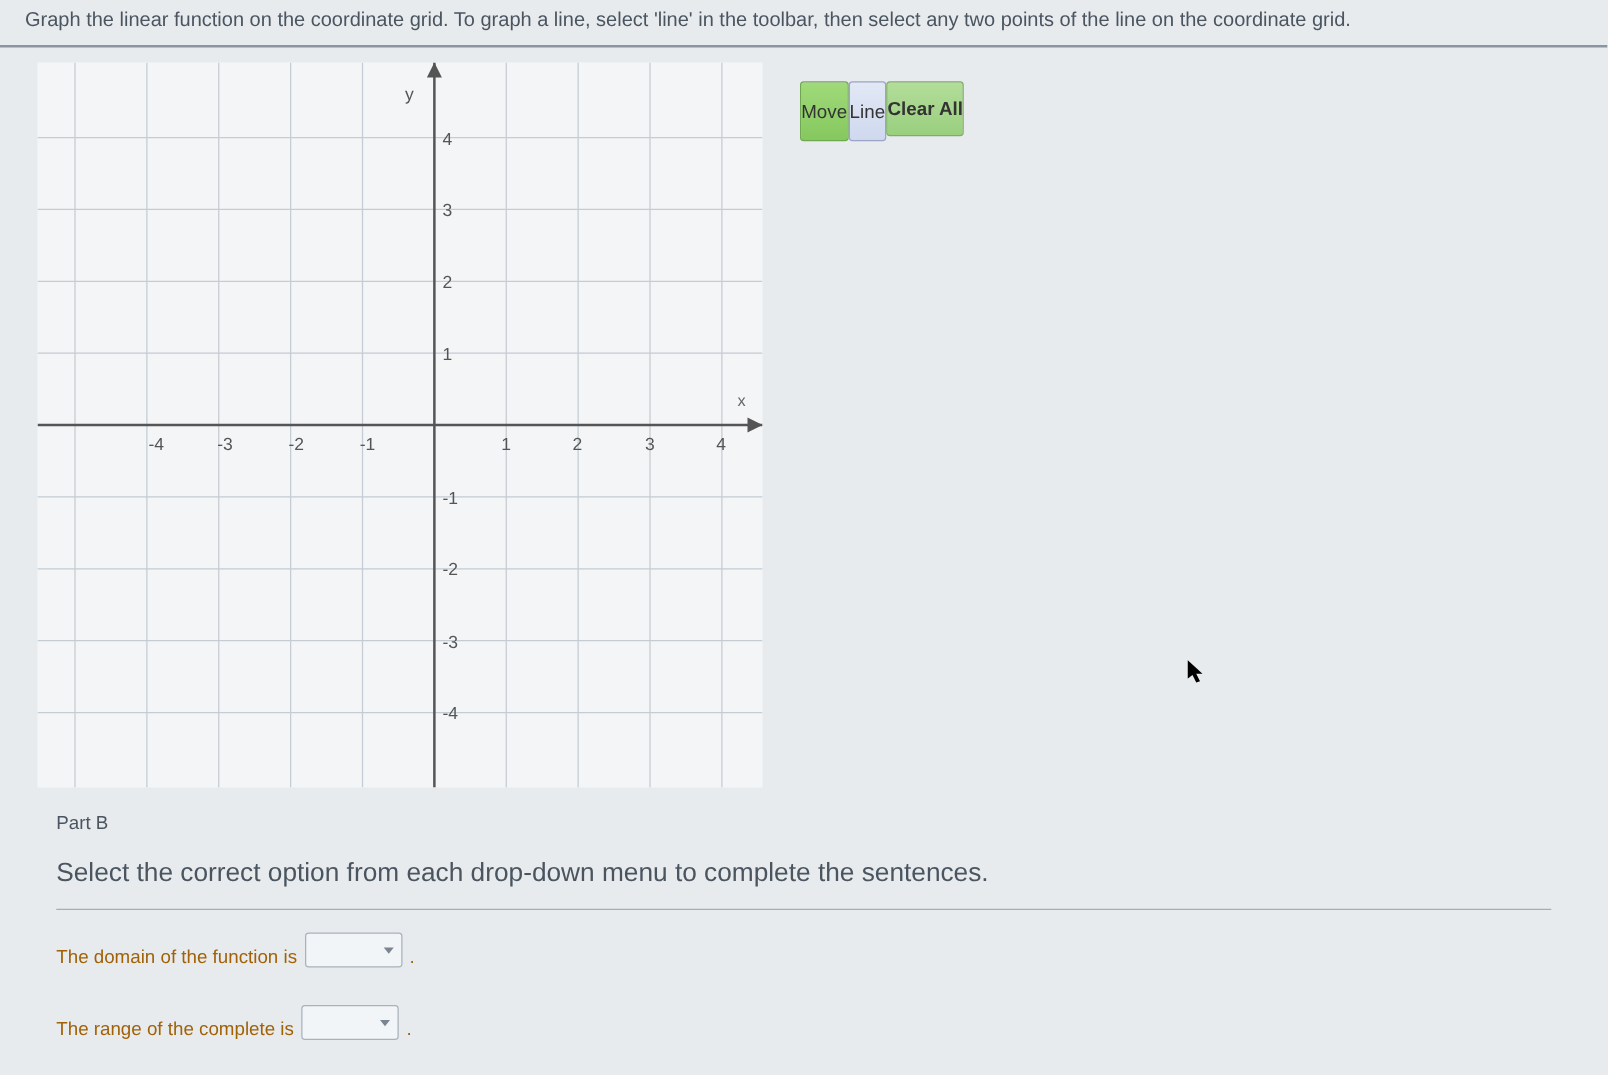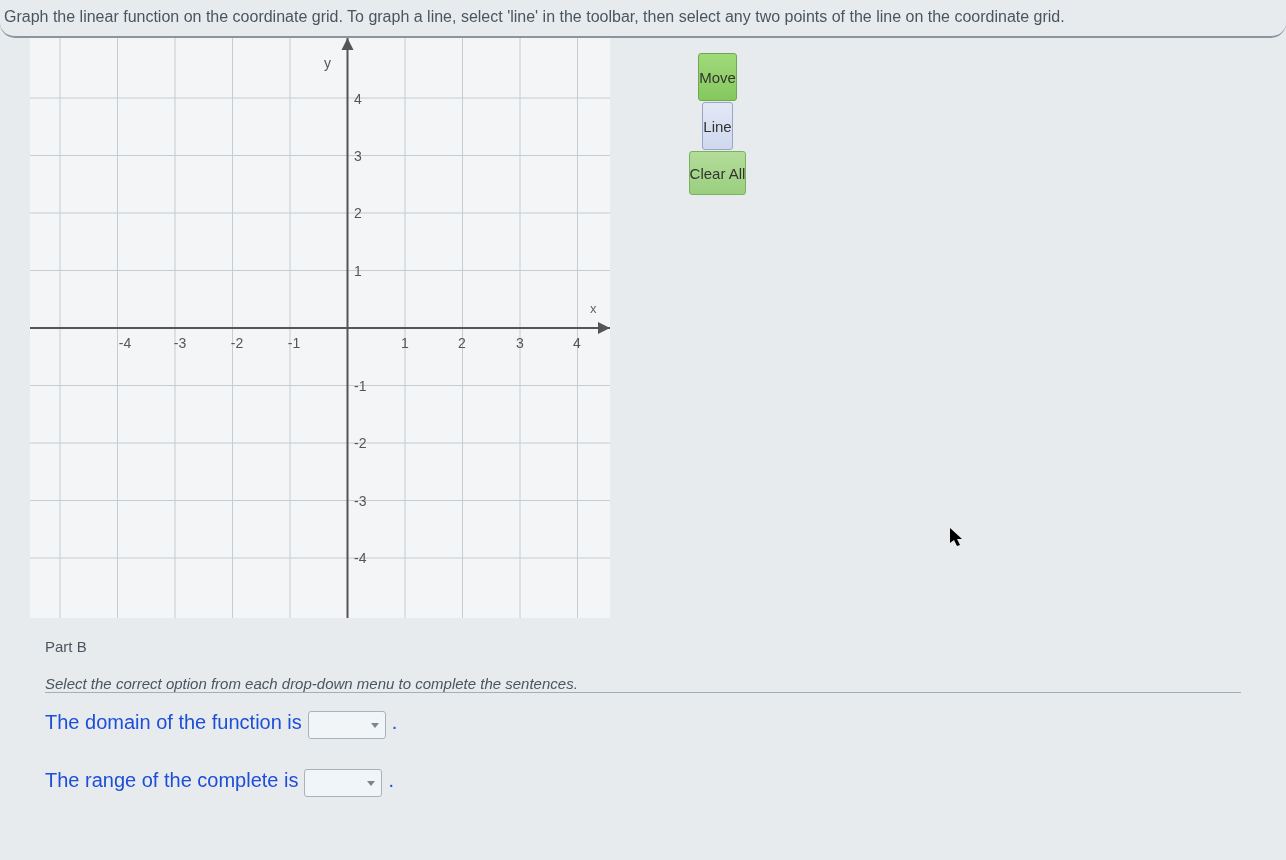--- a/index.html
+++ b/index.html
@@ -5,48 +5,46 @@
     * { box-sizing: border-box; margin: 0; padding: 0; }
     body {
       font-family: Arial, sans-serif;
       background: #e8ebee;
       width: 1286px;
       height: 860px;
       overflow: hidden;
       position: relative;
     }
     .instruction {
-      padding: 8px 20px 10px 4px;
+      padding: 8px 20px 10px 20px;
       font-size: 16px;
       color: #4a5560;
       border-bottom: 2px solid #8a95a0;
-      border-radius: 15px;
+      margin-bottom: 12px;
     }
     .main-area {
       display: flex;
       padding: 0 30px;
     }
     .graph-wrap {
       position: relative;
       width: 580px;
       height: 580px;
       background: #f3f5f7;
     }
     .graph-svg {
       width: 580px;
       height: 580px;
     }
     .toolbar {
       margin-left: 30px;
       display: flex;
-      flex-direction: column;
       gap: 0;
       width: 155px;
       padding-top: 15px;
-      align-items: center;
     }
     .tool-btn {
       height: 48px;
       display: flex;
       align-items: center;
       justify-content: center;
       font-size: 15px;
       color: #333;
       border: 1px solid #8a95a5;
       cursor: pointer;
@@ -60,43 +58,43 @@
     .tool-delete, .tool-line {
       background: linear-gradient(#e2e8f5, #cfd8ee);
       border: 1px solid #9aa5c5;
       margin-bottom: 1px;
     }
     .tool-line { }
     .tool-clearall {
       background: linear-gradient(#b3dd9a, #9acf7e);
       border: 1px solid #7bb060;
       height: 44px;
+      font-weight: bold;
     }
     .partb {
       padding: 20px 45px 0 45px;
       color: #4a5560;
     }
     .partb-title {
       font-size: 15px;
       font-weight: normal;
       margin-bottom: 20px;
     }
     .partb-instruction {
+      font-size: 21px;
+      margin-bottom: 18px;
+      padding-bottom: 16px;
+      border-bottom: 1px solid #a5aeb5;
+    }
+    .sentence {
       font-size: 15px;
-      margin-bottom: 18px;
-      padding-bottom: 0;
-      border-bottom: 1px solid #a5aeb5;
-      font-style: italic;
-    }
-    .sentence {
-      font-size: 20px;
-      color: #1d4ed8;
+      color: #a16207;
       margin-bottom: 30px;
       display: flex;
-      align-items: flex-start;
+      align-items: flex-end;
     }
     .dropdown {
       display: inline-flex;
       align-items: center;
       justify-content: flex-end;
       width: 78px;
       height: 28px;
       background: #f2f5f8;
       border: 1px solid #a8b2bd;
       border-radius: 3px;

